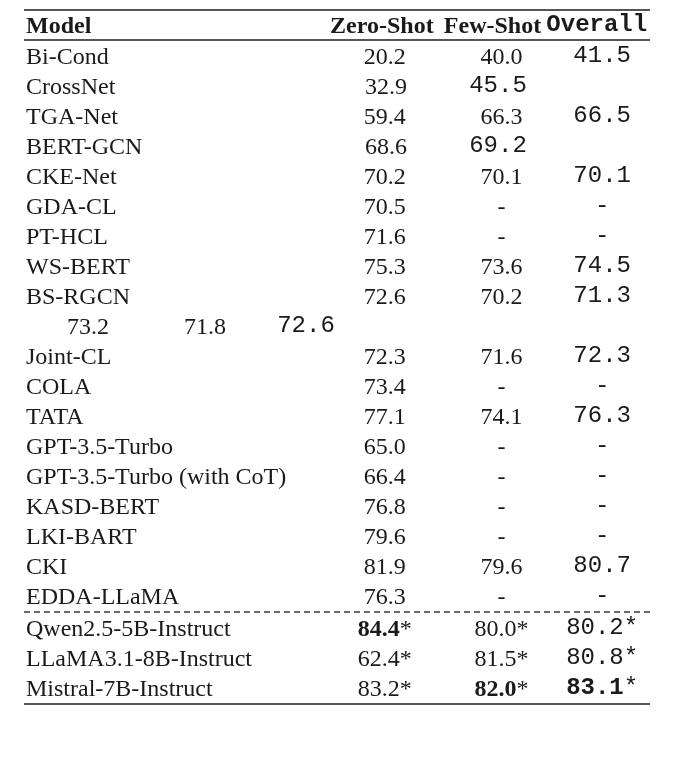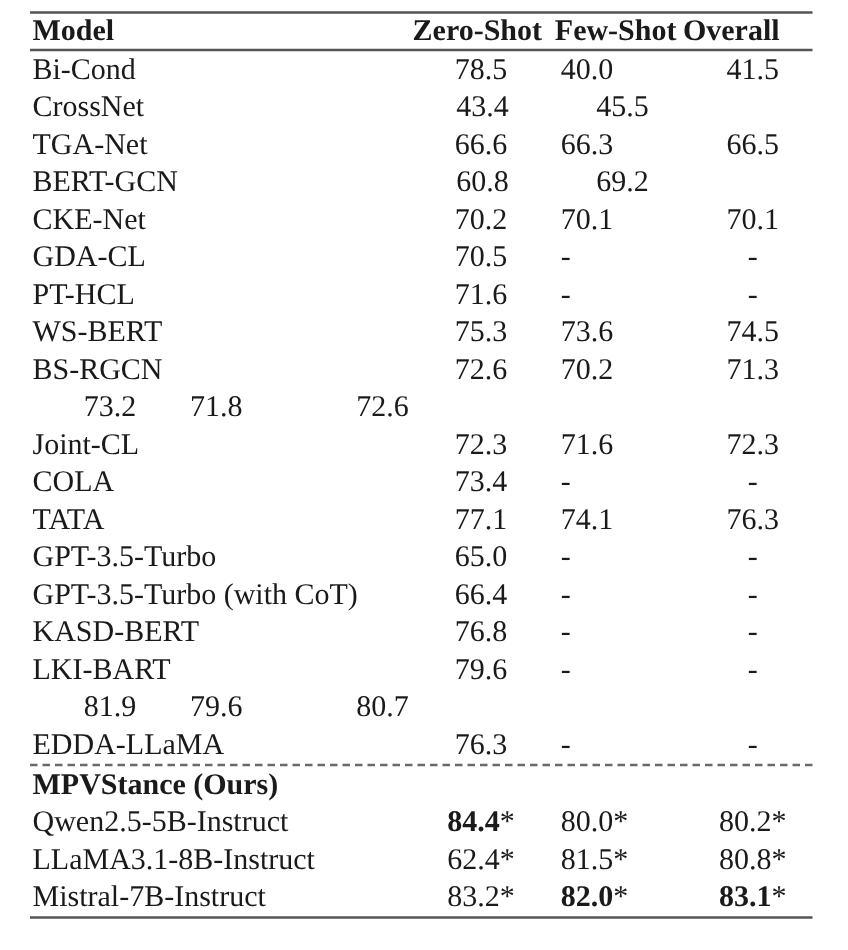--- a/index.html
+++ b/index.html
@@ -7,22 +7,22 @@
          font-family: "Liberation Serif", "DejaVu Serif", serif; color: #1a1a1a; }
   .tbl { position: absolute; left: 24px; top: 9px; width: 626px; }
   .rule-top { height: 2px; background: #555; }
   .rule-mid { height: 1.5px; background: #555; }
   .rule-bot { height: 2px; background: #555; }
   .rule-dash { height: 0; border-top: 2px dashed #6a6a6a; margin: 0; }
   .row { display: flex; align-items: center; height: 30px; font-size: 24px; line-height: 30px; }
   .hdr { height: 28px; font-weight: bold; font-size: 24px; }
   .c0 { width: 296px; padding-left: 2px; white-space: nowrap; }
   .c1 { width: 128px; text-align: center; white-space: nowrap; }
-  .c2 { width: 106px; white-space: nowrap; }
-  .c3 { width: 96px;  text-align: center; white-space: nowrap; }
+  .c2 { width: 106px; text-align: center; white-space: nowrap; }
+  .c3 { width: 96px;  text-align: center; white-space: nowrap; font-family: Liberation Mono, monospace; }
   .hdr .c1 { text-align: center; width: 118px; margin-left: 0; }
   .hdr .c2 { width: 104px; text-align: center; }
   .hdr .c3 { width: 104px; text-align: left; padding-left: 2px; }
   .hdr .c0 { width: 298px; }
   .b { font-weight: bold; }
   .group-title { font-weight: bold; }
 </style>
 </head>
 <body>
 
@@ -32,38 +32,38 @@
     <div class="c0">Model</div>
     <div class="c1">Zero-Shot</div>
     <div class="c2">Few-Shot</div>
     <div class="c3">Overall</div>
   </div>
   <div class="rule-mid"></div>
 
   <div id="baseline-body">
       <div class="row">
         <div class="c0">Bi-Cond</div>
-        <div class="c1">78.5</div>
+        <div class="c1">20.2</div>
         <div class="c2">40.0</div>
         <div class="c3">41.5</div>
       </div>
       <div class="row">
         <div class="c0">CrossNet</div>
-        <div class="c1">43.4</div>
+        <div class="c1">32.9</div>
         <div class="c3">45.5</div>
       </div>
       <div class="row">
         <div class="c0">TGA-Net</div>
-        <div class="c1">66.6</div>
+        <div class="c1">59.4</div>
         <div class="c2">66.3</div>
         <div class="c3">66.5</div>
       </div>
       <div class="row">
         <div class="c0">BERT-GCN</div>
-        <div class="c1">60.8</div>
+        <div class="c1">68.6</div>
         <div class="c3">69.2</div>
       </div>
       <div class="row">
         <div class="c0">CKE-Net</div>
         <div class="c1">70.2</div>
         <div class="c2">70.1</div>
         <div class="c3">70.1</div>
       </div>
       <div class="row">
         <div class="c0">GDA-CL</div>
@@ -130,37 +130,35 @@
         <div class="c2">-</div>
         <div class="c3">-</div>
       </div>
       <div class="row">
         <div class="c0">LKI-BART</div>
         <div class="c1">79.6</div>
         <div class="c2">-</div>
         <div class="c3">-</div>
       </div>
       <div class="row">
+        <div class="c0">CKI</div>
         <div class="c1">81.9</div>
         <div class="c2">79.6</div>
         <div class="c3">80.7</div>
       </div>
       <div class="row">
         <div class="c0">EDDA-LLaMA</div>
         <div class="c1">76.3</div>
         <div class="c2">-</div>
         <div class="c3">-</div>
       </div>
     </div>
 
   <div class="rule-dash"></div>
 
-  <div class="row">
-    <div class="c0 group-title">MPVStance (Ours)</div>
-  </div>
   <div id="ours-body">
       <div class="row">
         <div class="c0">Qwen2.5-5B-Instruct</div>
         <div class="c1"><span class="b">84.4</span><span>*</span></div>
         <div class="c2"><span>80.0</span><span>*</span></div>
         <div class="c3"><span>80.2</span><span>*</span></div>
       </div>
       <div class="row">
         <div class="c0">LLaMA3.1-8B-Instruct</div>
         <div class="c1"><span>62.4</span><span>*</span></div>

